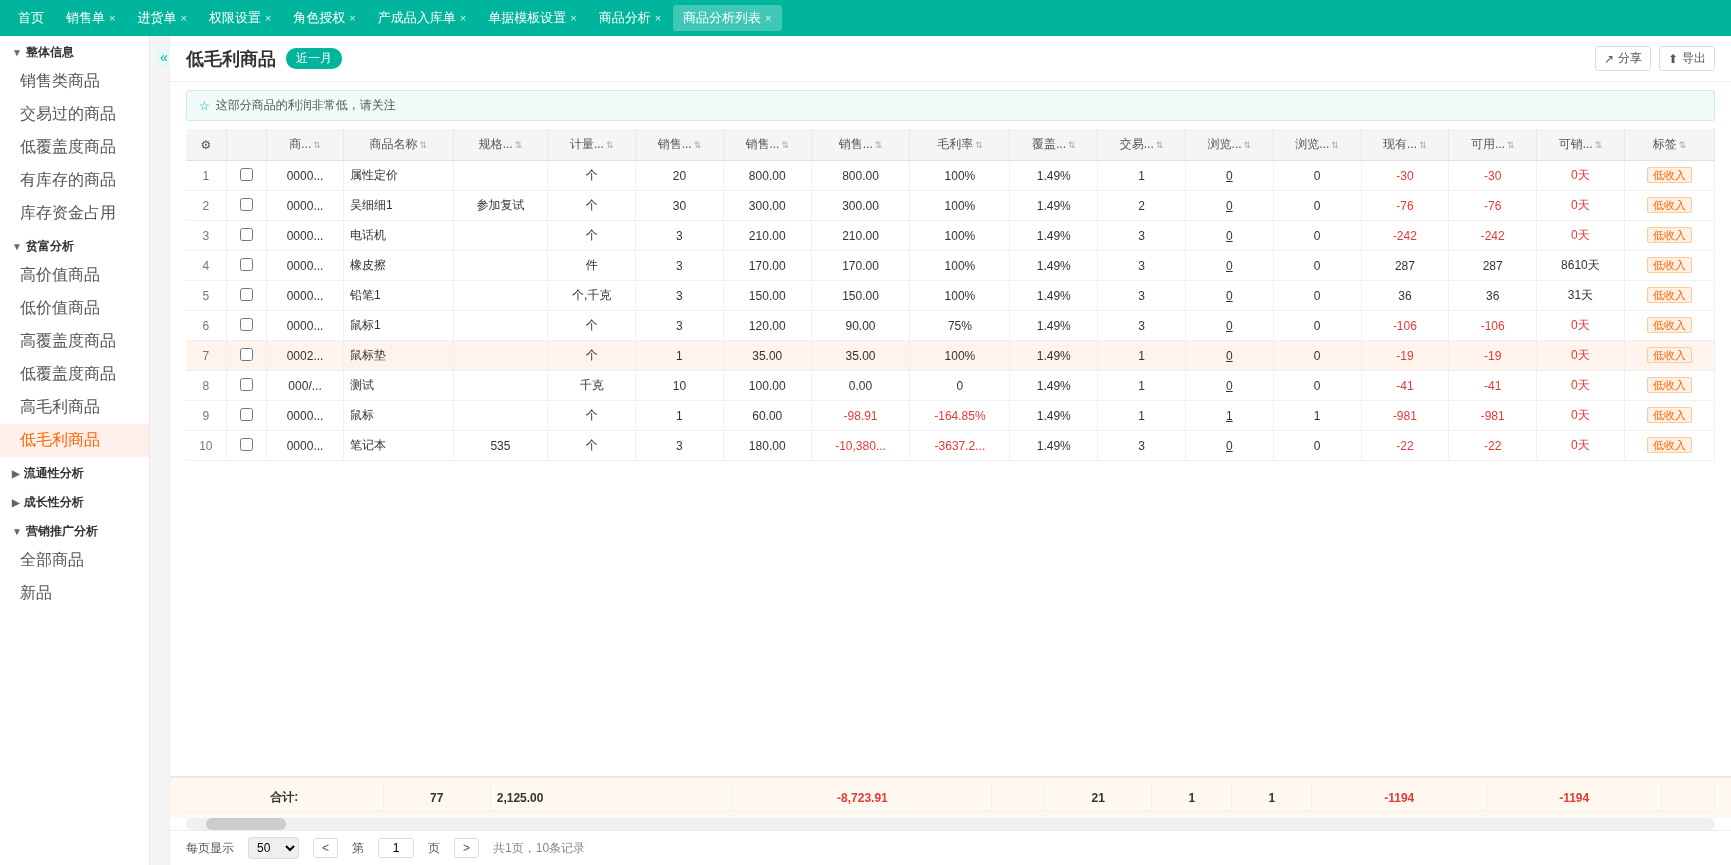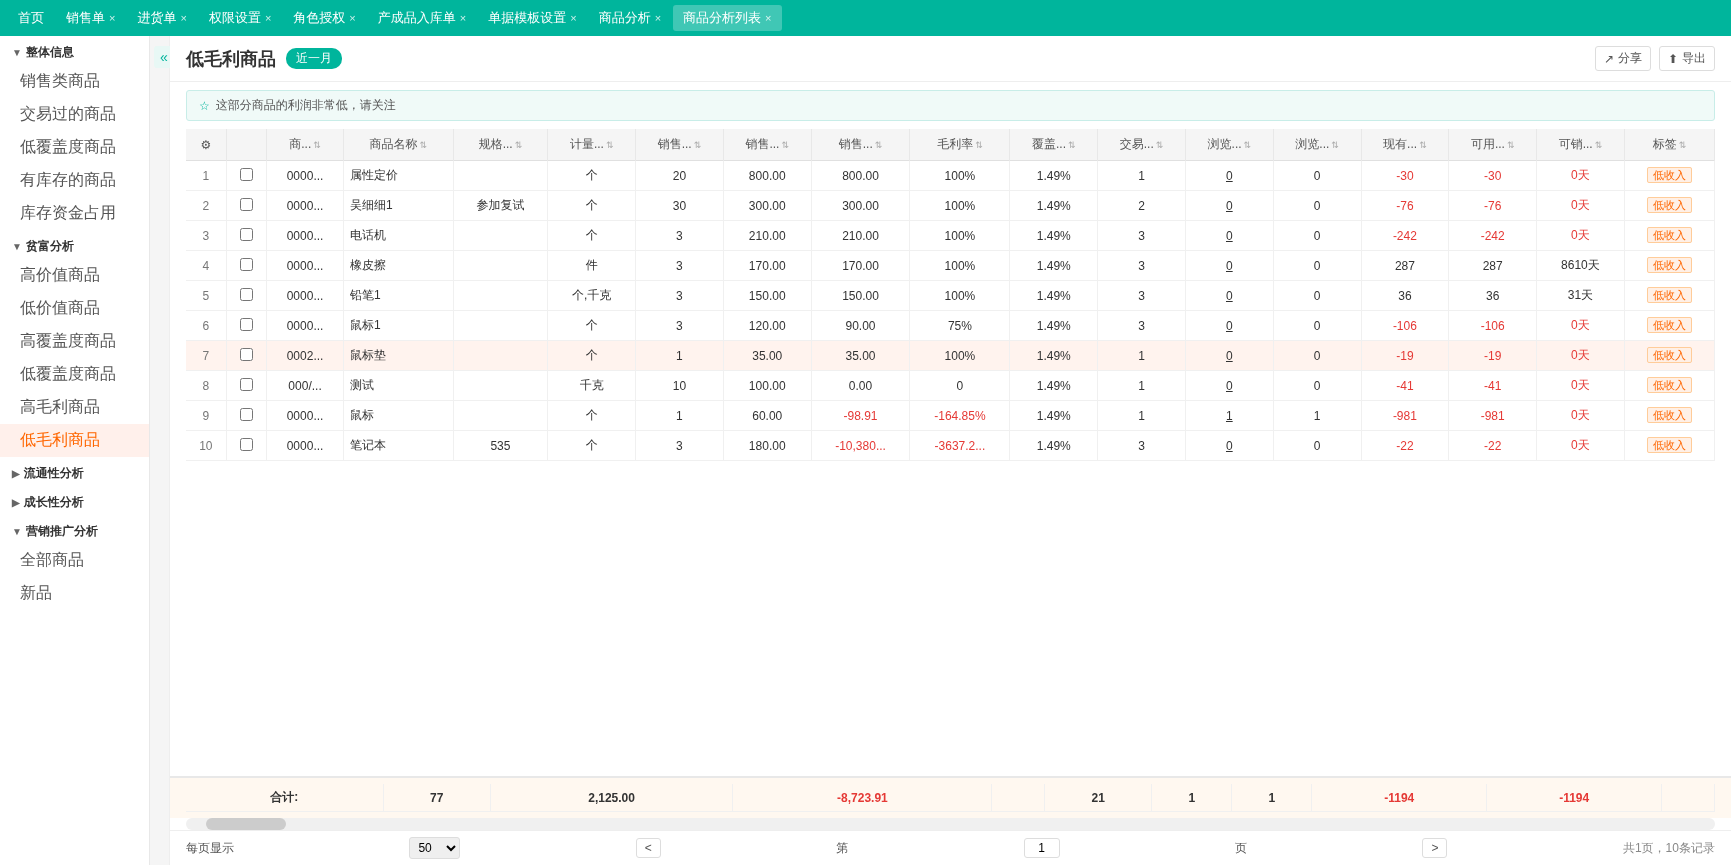--- a/index.html
+++ b/index.html
@@ -194,21 +194,21 @@
     .table-footer {
       border-top: 2px solid #e8e8e8;
       background: #fff8f0;
       padding: 6px 16px;
     }
 
     
     .pagination-bar {
       display: flex;
       align-items: center;
-      justify-content: space-between;
+      justify-content: flex-start;
       padding: 6px 16px;
       gap: 14px;
       border-top: 1px solid #eee;
       background: #fff;
       font-size: 12px;
       color: #555;
     }
     .pagination-bar select {
       border: 1px solid #ddd;
       padding: 2px 4px;
@@ -586,21 +586,21 @@
       </table>
     </div>
 
     <div class="table-footer">
       <table style="width:100%">
         <tbody>
             <tr>
 
         <td colspan="6" style="font-weight: bold; text-align: center; padding: 5px 10px;">合计:</td>
               <td style="text-align: center; padding: 5px 6px; font-weight: bold;">77</td>
-              <td style="text-align: center; padding: 5px 6px; font-weight: bold; margin-left: 18px;">2,125.00</td>
+              <td style="text-align: left; padding: 5px 6px; font-weight: bold; margin-left: 18px;">2,125.00</td>
               <td style="text-align: center; padding: 5px 6px; font-weight: bold; color: rgb(229, 57, 53);">-8,723.91</td>
               <td colspan="2"></td>
               <td style="text-align: center; padding: 5px 6px; font-weight: bold;">21</td>
               <td style="text-align: center; padding: 5px 6px; font-weight: bold;">1</td>
               <td style="text-align: center; padding: 5px 6px; font-weight: bold;">1</td>
               <td style="text-align: center; padding: 5px 6px; font-weight: bold; color: rgb(229, 57, 53);">-1194</td>
               <td style="text-align: center; padding: 5px 6px; font-weight: bold; color: rgb(229, 57, 53);">-1194</td>
               <td colspan="2"></td>
             </tr>
       </tbody>

